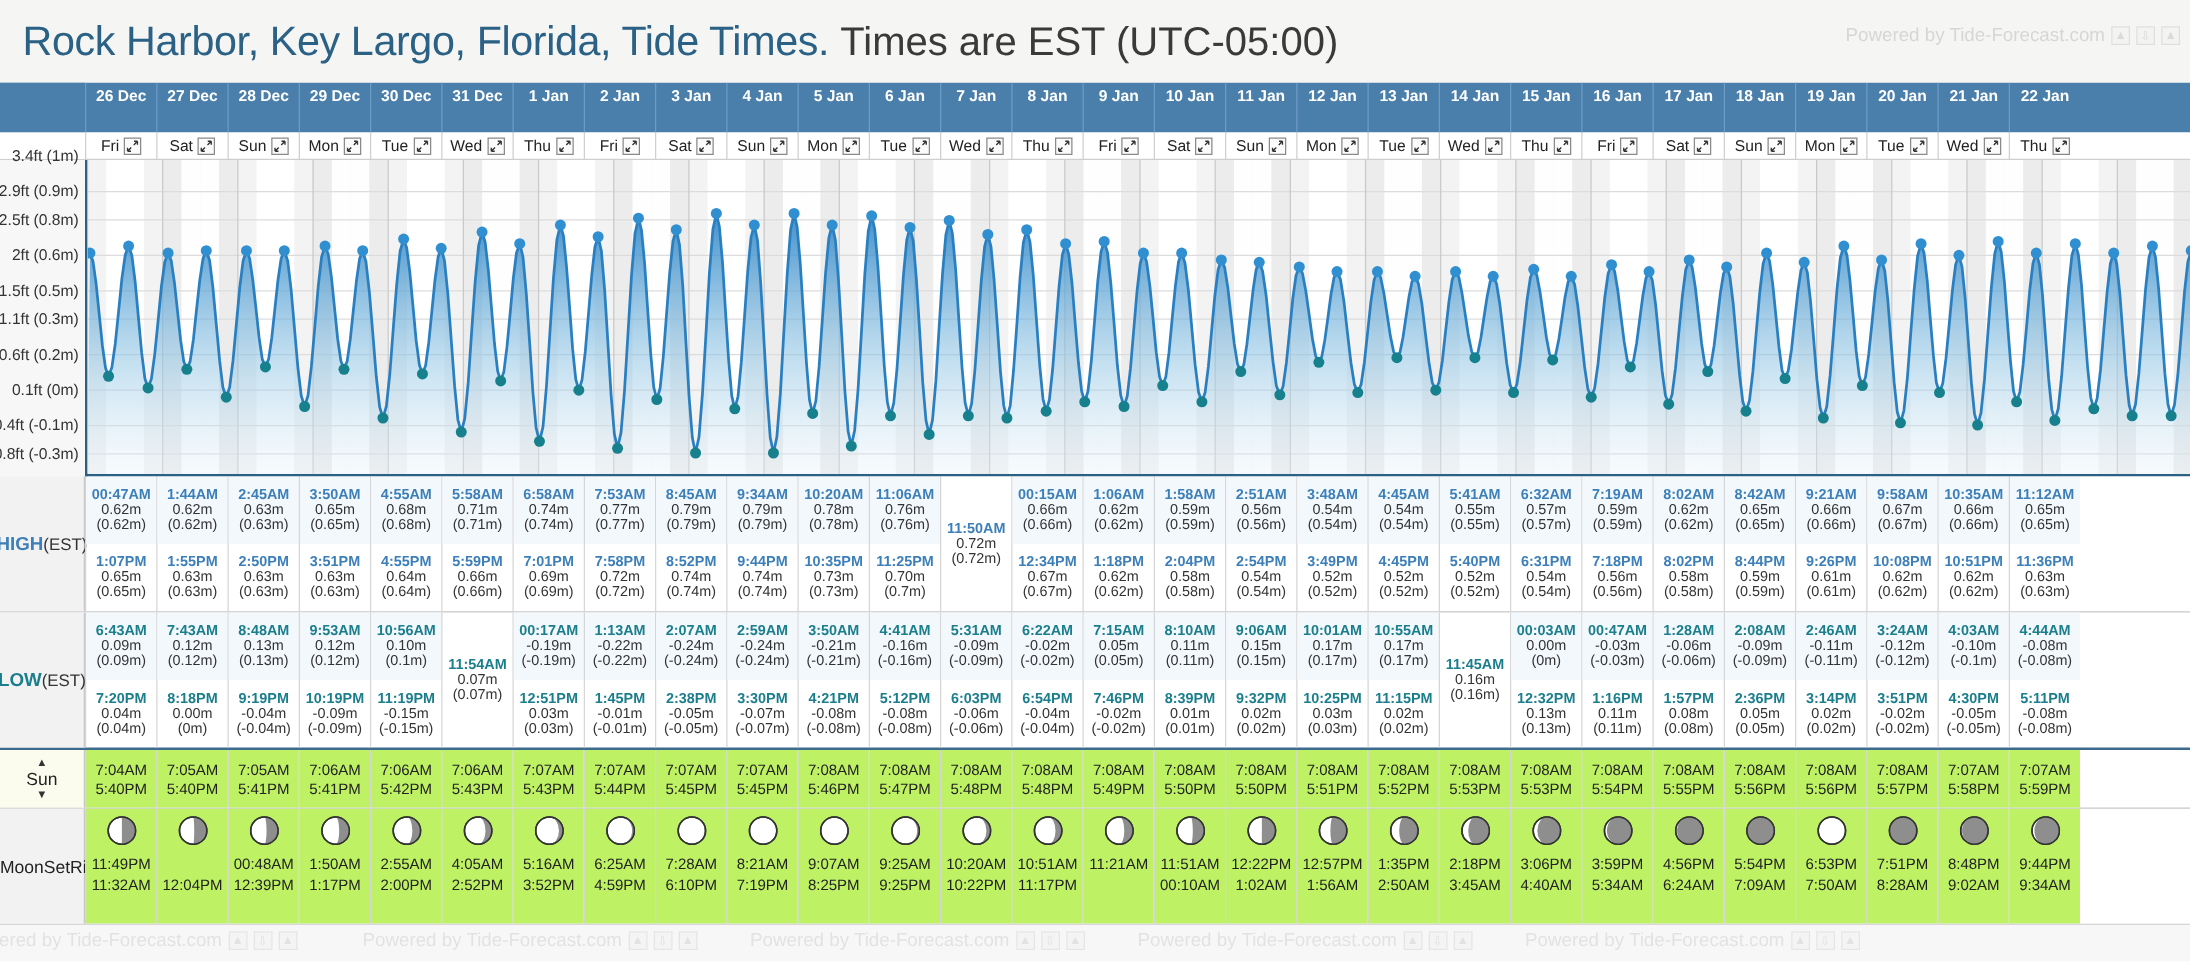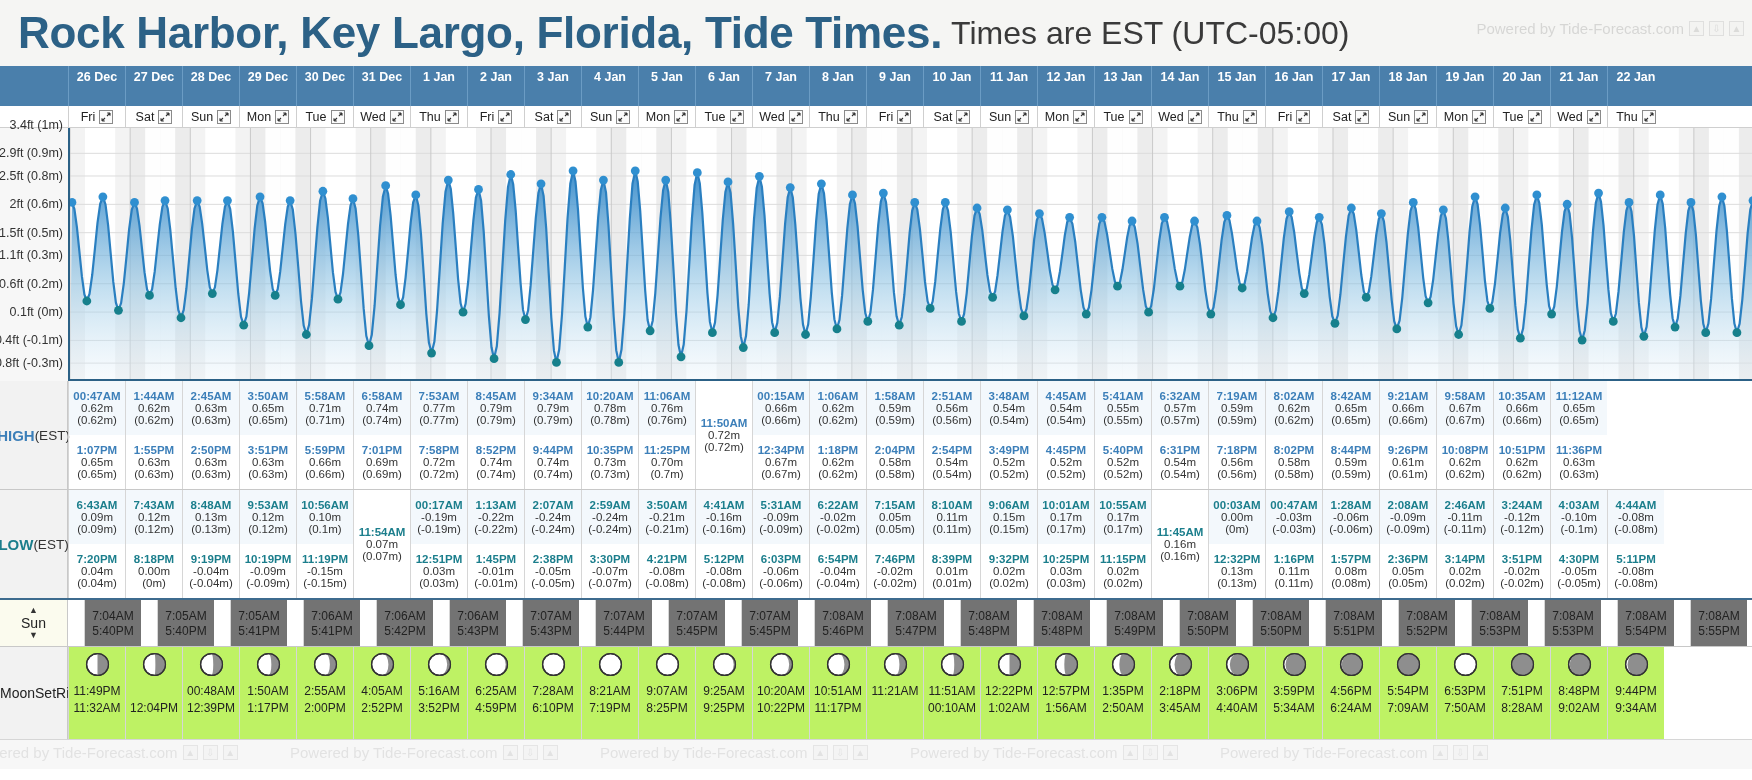--- a/index.html
+++ b/index.html
@@ -3,21 +3,21 @@
 <meta charset="utf-8">
 <style>
   * { box-sizing: border-box; margin:0; padding:0; }
   html,body { width:1752px; height:780px; overflow:hidden; background:#fff;
     font-family:"Liberation Sans", sans-serif; }
   #app { width:1752px; height:780px; position:relative; background:#fff; }
 
   
   .titlebar { height:66px; background:#f5f5f3; position:relative;
     display:flex; align-items:center; padding-left:18px; }
-  .title-main { font-size:44px; font-weight:bold; color:#2c6186; letter-spacing:-0.3px; }
+  .title-main { font-size:33px; font-weight:normal; color:#2c6186; letter-spacing:-0.3px; }
   .title-sub { font-size:32px; font-weight:normal; color:#3a3a3a; margin-left:9px; }
   .tf-watermark { position:absolute; right:8px; top:20px; display:flex; align-items:center;
     gap:5px; opacity:.28; }
   .tf-watermark .wm-text { font-size:15px; color:#888; }
   .wm-box { width:15px; height:15px; border:1px solid #aaa; color:#999; font-size:10px;
     display:flex; align-items:center; justify-content:center; background:#eee; }
 
   
   .grid { display:flex; width:1752px; }
   .lbl-col { width:68px; flex:0 0 68px; }
@@ -72,22 +72,22 @@
   .ev.blank { flex:1; }
 
   .hi-row .cells .cell { height:108px; }
   .lo-row .cells .cell { height:108px; }
   .hi-row .rowlab, .lo-row .rowlab { height:108px; }
   .lo-row { border-top:1px solid #c8c8c8; }
   .sun-row { border-top:2px solid #3d6b8e; }
 
   
   .sun-row .rowlab { height:46px; background:#fbfbee; }
-  .sun-row .cell { height:46px; background:#737373; justify-content:center;
-    align-items:center; gap:1px; padding:4px 0;margin-left:16px; }
+  .sun-row .cell { height:46px; background:#bef264; justify-content:center;
+    align-items:center; gap:1px; padding:4px 0; }
   .sun-row .st { font-size:12px; color:#222; text-align:center; }
   .sunlab { display:flex; flex-direction:column; align-items:center; line-height:1; }
   .sunlab .ar { font-size:9px; color:#333; }
   .sunlab .tx { font-size:14px; color:#222; margin:1px 0; }
 
   
   .moon-row { border-top:1px solid #c8c8c8; }
   .moon-row .rowlab { height:92px; background:#f2f2f2; justify-content:space-around;
     padding:8px 0; }
   .moon-row .rowlab div { font-size:14px; color:#222; }
@@ -778,20 +778,32 @@
               <span class="v">(0.65m)</span>
             </div>
             <div class="ev">
               <span class="t">3:51PM</span>
               <span class="v">0.63m</span>
               <span class="v">(0.63m)</span>
             </div>
           </div>
           <div class="cell">
             <div class="ev alt">
+              <span class="t">4:55AM</span>
+              <span class="v">0.68m</span>
+              <span class="v">(0.68m)</span>
+            </div>
+            <div class="ev">
+              <span class="t">4:55PM</span>
+              <span class="v">0.64m</span>
+              <span class="v">(0.64m)</span>
+            </div>
+          </div>
+          <div class="cell">
+            <div class="ev alt">
               <span class="t">5:58AM</span>
               <span class="v">0.71m</span>
               <span class="v">(0.71m)</span>
             </div>
             <div class="ev">
               <span class="t">5:59PM</span>
               <span class="v">0.66m</span>
               <span class="v">(0.66m)</span>
             </div>
           </div>

